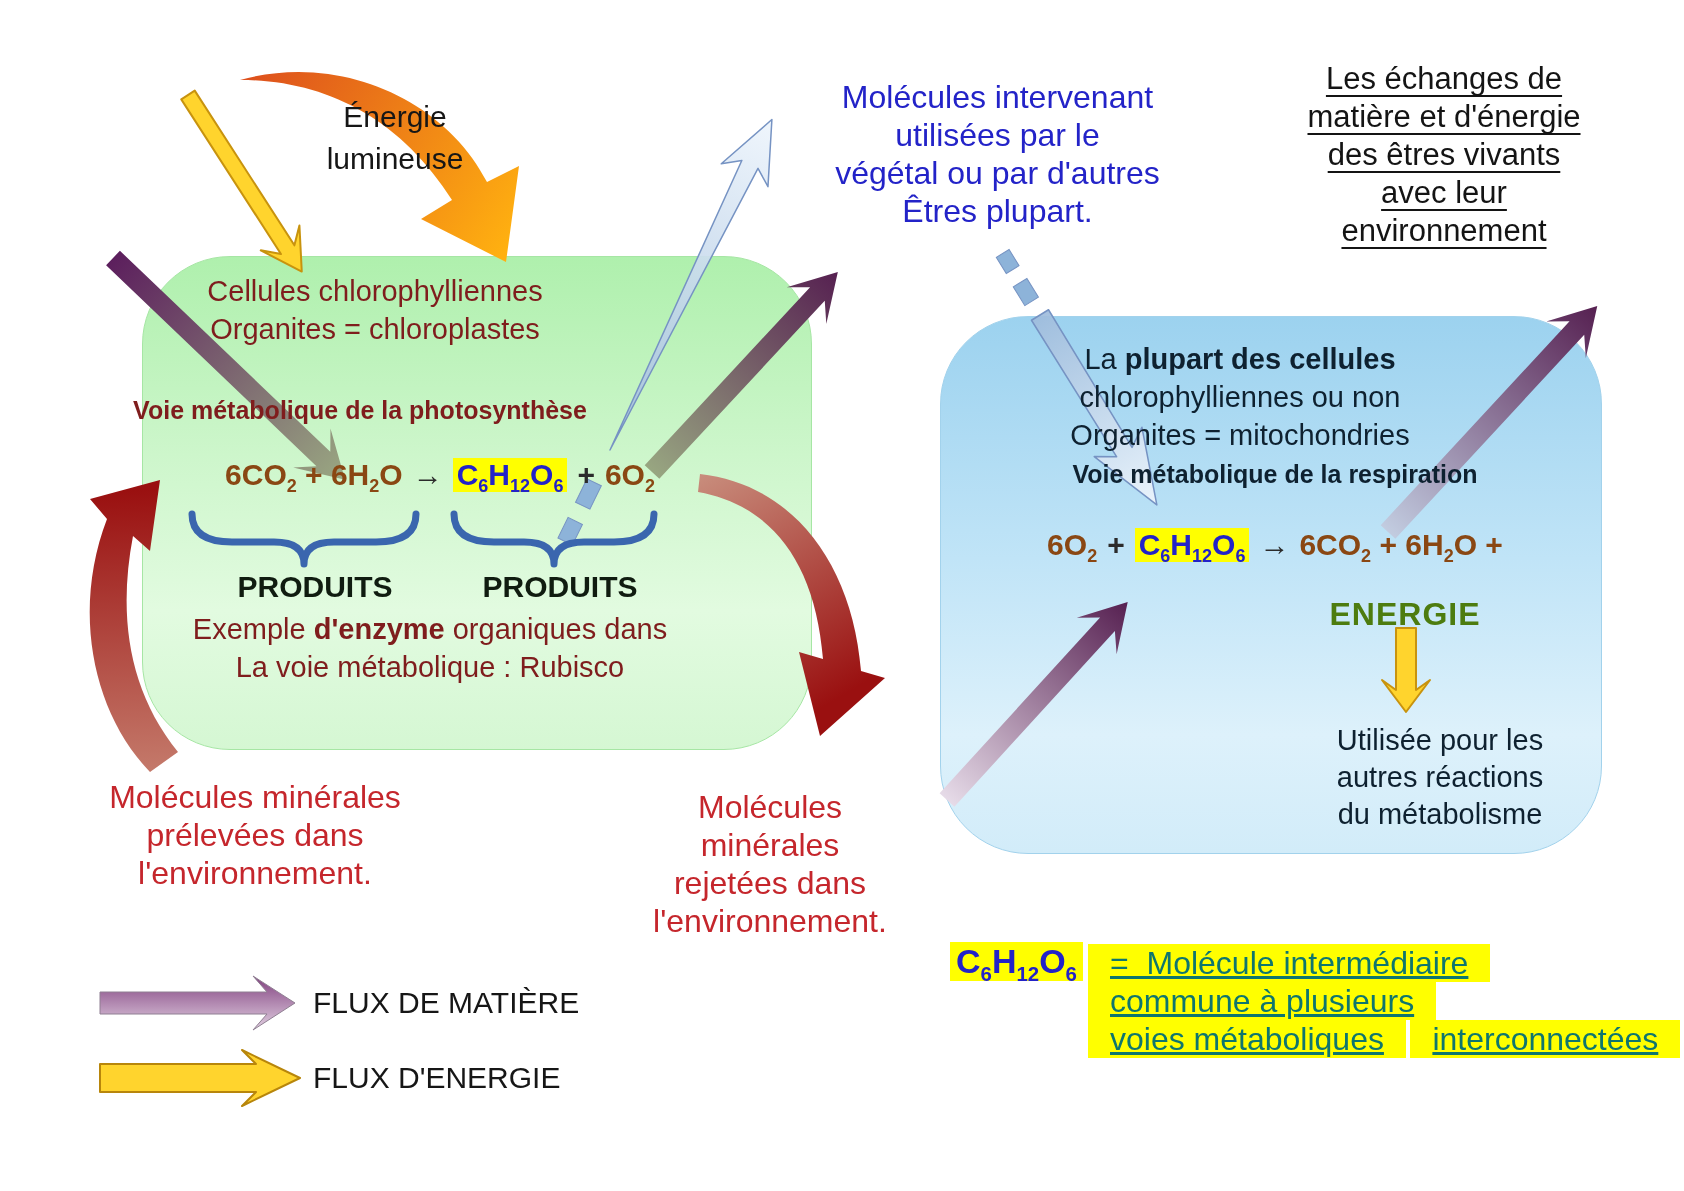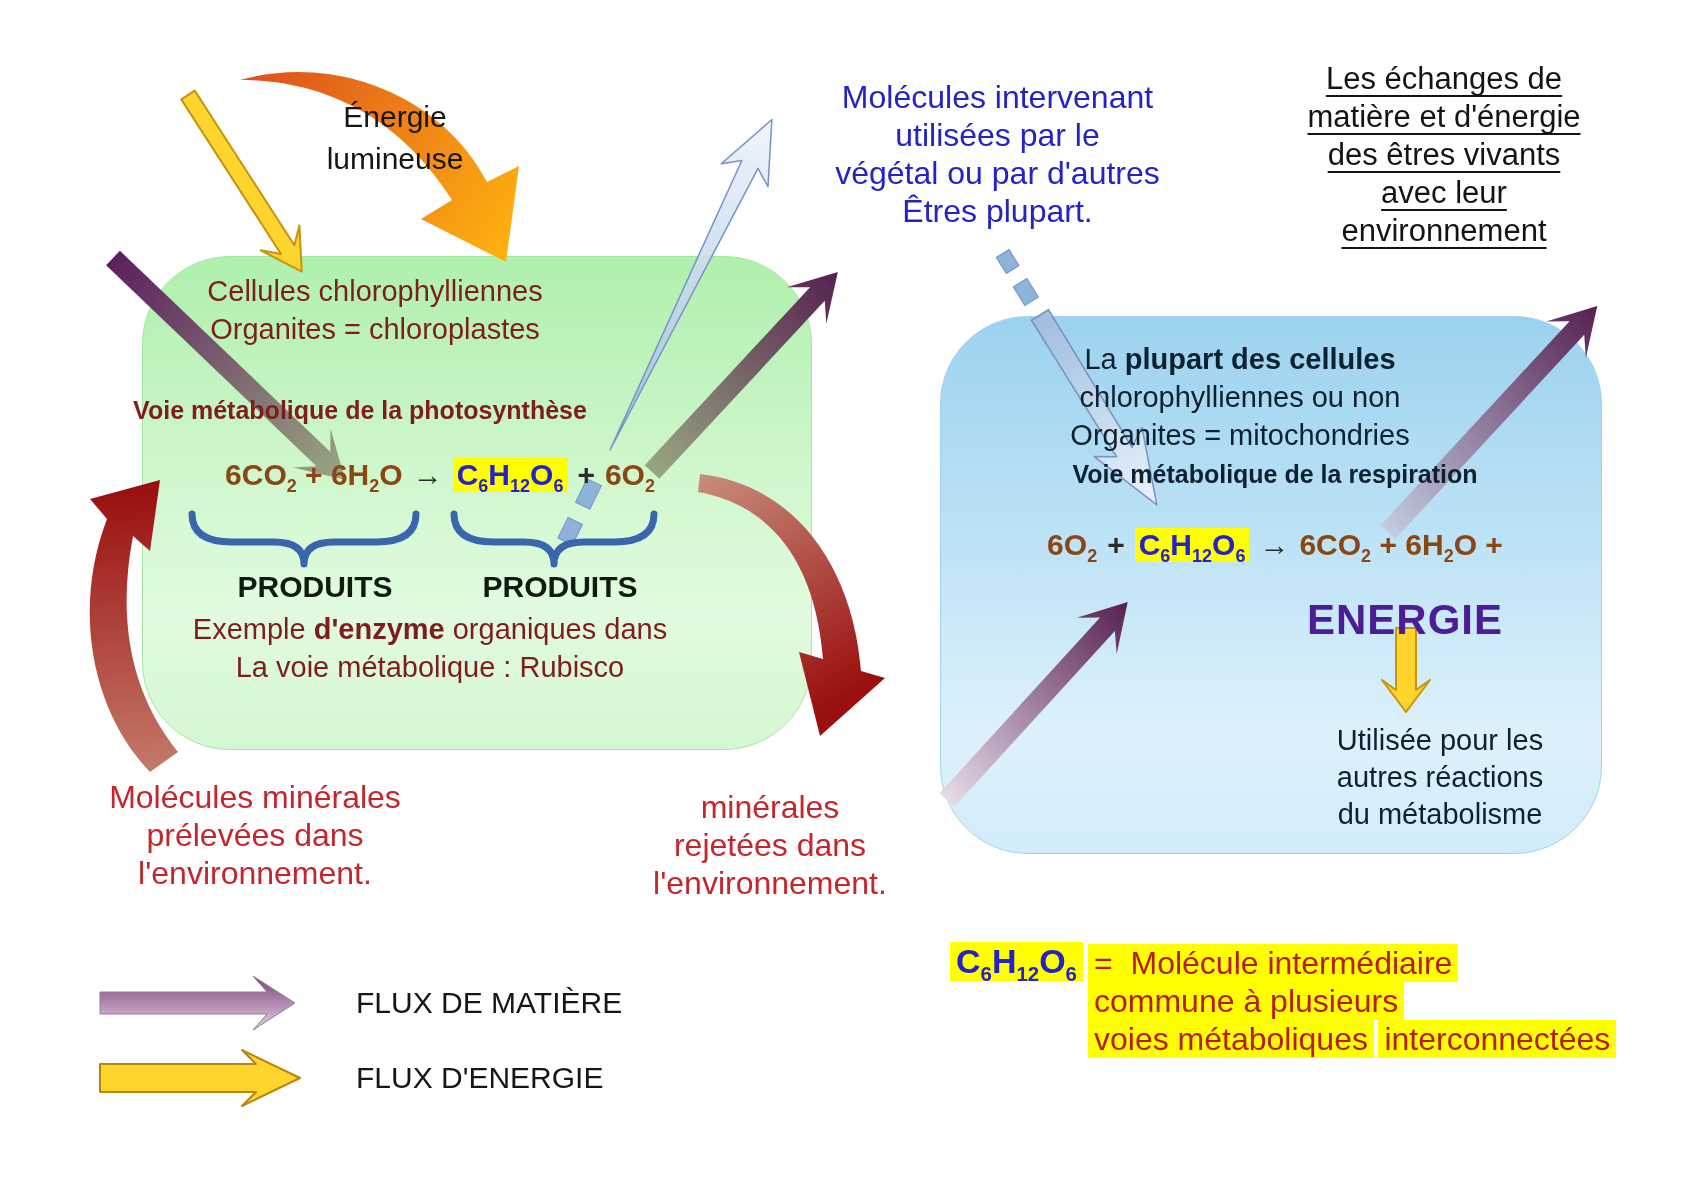--- a/index.html
+++ b/index.html
@@ -26,24 +26,24 @@
   .body29{font-size:29px;line-height:38px;}
   .pathway{font-size:25px;font-weight:bold;}
   .eq{font-size:30px;font-weight:bold;white-space:nowrap;display:flex;justify-content:center;align-items:baseline;gap:10px;}
   .eq .brown{color:#8a4713;}
   .eq .dark{color:#2b2b2b;}
   .eq .hl{color:#2323c8;background:#ffff00;padding:0 4px;}
   .labelbold{font-size:30px;font-weight:bold;color:#101c10;}
   .title{font-size:31px;line-height:38px;color:#141414;}
   .title .ln{text-decoration:underline;text-underline-offset:6px;text-decoration-thickness:2px;}
   .note32{font-size:32px;line-height:38px;}
-  .legend-label{font-size:30px;color:#161616;margin-left:43px;}
-  .energie{font-size:42px;font-weight:bold;color:#4c1d95;letter-spacing:1px;}
-  .key-line{white-space:pre;background:#ffff00;color:#b91c1c;font-size:32px;line-height:38px;
-            display:inline-block;padding:0 6px;}
+  .legend-label{font-size:30px;color:#161616;}
+  .energie{font-size:32px;font-weight:bold;color:#4d7c0f;letter-spacing:1px;}
+  .key-line{white-space:pre;background:#ffff00;color:#0f766e;font-size:32px;line-height:38px;
+            display:inline-block;padding:0 22px;text-decoration:underline;}
   .key-formula{font-size:34px;font-weight:bold;color:#2323c8;background:#ffff00;padding:0 6px;}
   svg{display:block;}
 </style>
 </head>
 <body>
 
 <div id="stage">
 
   <div class="abs cellbox" id="photo-box"></div>
   <div class="abs cellbox" id="resp-box"></div>
@@ -207,20 +207,21 @@
     <span class="ln">autres réactions</span>
     <span class="ln">du métabolisme</span>
   </div>
 
   <div class="abs ctr note-red note32" style="left:80px;top:778px;width:350px;">
     <span class="ln">Molécules minérales</span>
     <span class="ln">prélevées dans</span>
     <span class="ln">l'environnement.</span>
   </div>
   <div class="abs ctr note-red note32" style="left:610px;top:788px;width:320px;">
+    <span class="ln">Molécules</span>
     <span class="ln">minérales</span>
     <span class="ln">rejetées dans</span>
     <span class="ln">l'environnement.</span>
   </div>
 
   <div class="abs legend-label" style="left:313px;top:986px;">FLUX DE MATIÈRE</div>
   <div class="abs legend-label" style="left:313px;top:1061px;">FLUX D'ENERGIE</div>
 
   <div class="abs key-formula" style="left:950px;top:942px;">C<sub>6</sub>H<sub>12</sub>O<sub>6</sub></div>
   <div class="abs" style="left:1088px;top:944px;">

